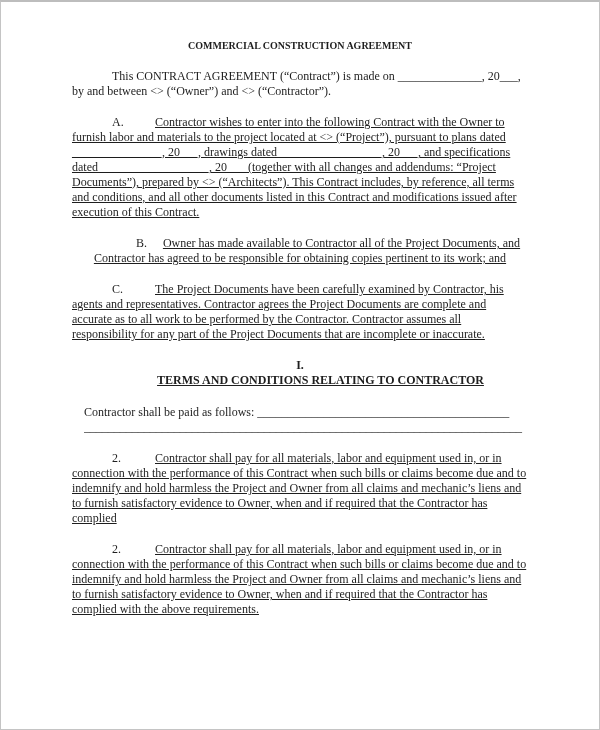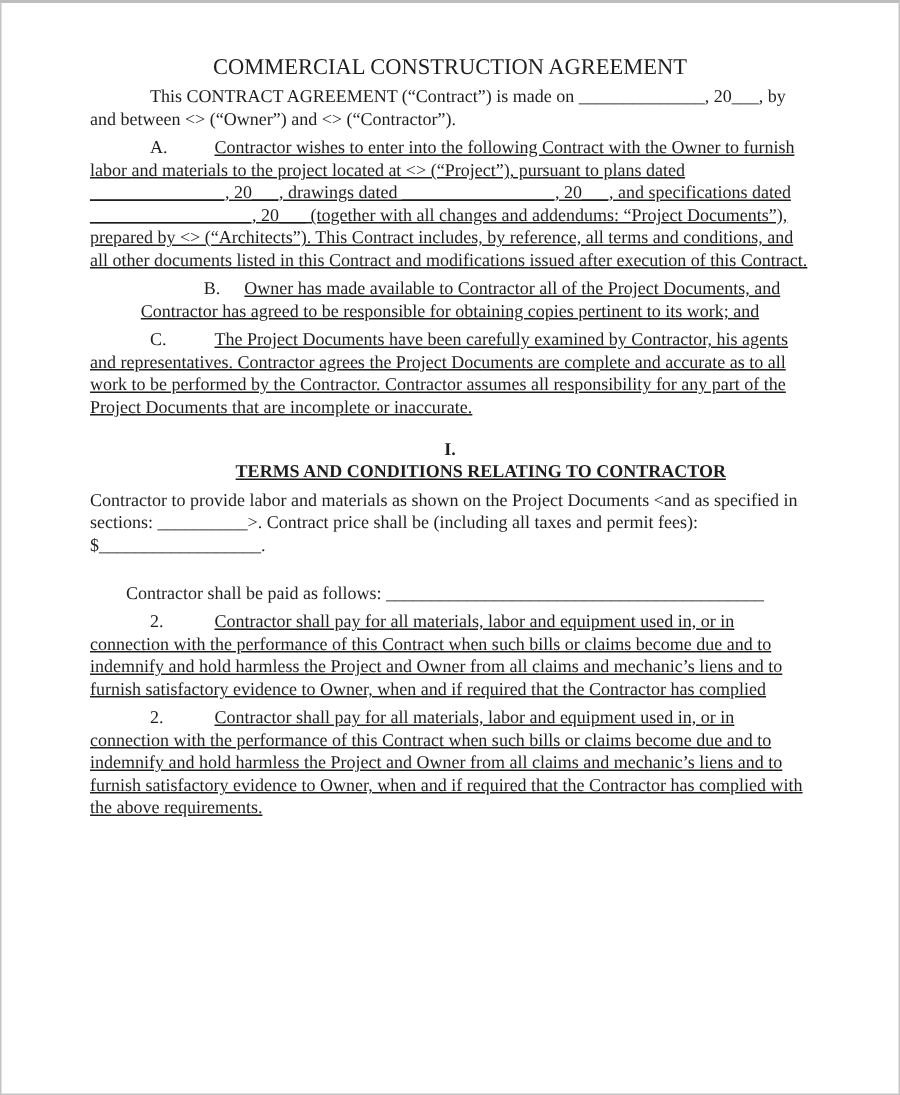--- a/index.html
+++ b/index.html
@@ -11,25 +11,25 @@
     background: #ffffff;
     border: 1px solid #c4c4c4;
     border-top: 2px solid #bdbdbd;
     padding: 36px 55px 0 55px;
     font-family: "Liberation Serif", serif;
     font-size: 12px;
     line-height: 15px;
     color: #1e1e1e;
     overflow: hidden;
   }
-  .page p { margin: 4px; }
+  .page p { margin: 16px; }
   .center { text-align: center; }
   .bold { font-weight: bold; }
   .underline { text-decoration: underline; margin-left: 41px; }
-  .title { margin: 0; text-align: center; font-weight: normal; font-size: 15px; }
+  .title { margin: 0; text-align: center; font-weight: bold; font-size: 10px; }
   .numbered { text-indent: 40px; text-decoration: underline; }
   .indent { text-indent: 40px; }
   .num { display: inline-block; width: 43px; text-indent: 0; }
   .block { margin-left: 28px; }
   .nowrap { white-space: nowrap; overflow: hidden; }
   .mt-intro { margin-top: 36px; }
   .mt-ra { margin-top: 15px; }
   .mt-rb { margin-top: 14px; text-align: center; }
   .mt-rc { margin-top: 15px; }
   .mt-secnum { margin-top: 13px; }
@@ -52,23 +52,23 @@
 
   <p class="numbered mt-rb"><span class="num">B.</span><span>Owner has made available to Contractor all of the Project Documents, and Contractor has agreed to be responsible for obtaining copies pertinent to its work; and</span></p>
 
   <p class="numbered mt-rc"><span class="num">C.</span><span>The Project Documents have been carefully examined by Contractor, his agents and representatives.  Contractor agrees the Project Documents are complete and accurate as to all work to be performed by the Contractor.  Contractor assumes all responsibility for any part of the Project Documents that are incomplete or inaccurate.</span></p>
 
   <div class="center bold mt-secnum"><span>I.</span></div>
 
   <div class="center bold"><span class="underline">TERMS AND CONDITIONS RELATING TO CONTRACTOR</span></div>
 
 
-  <p class="block mt-provide"><span>Contractor to provide labor and materials as shown on the Project Documents &lt;and as specified in sections:  __________&gt;.  Contract price shall be (including all taxes and permit fees):  $__________________.</span></p>
 
   <div class="block mt-paid">
     <div class="nowrap">Contractor shall be paid as follows: __________________________________________</div>
+    <div class="nowrap">_________________________________________________________________________</div>
   </div>
 
   <p class="numbered mt-c2a"><span class="num">2.</span><span>Contractor shall pay for all materials, labor and equipment used in, or in connection with the performance of this Contract when such bills or claims become due and to indemnify and hold harmless the Project and Owner from all claims and mechanic’s liens and to furnish satisfactory evidence to Owner, when and if required that the Contractor has complied</span></p>
 
   <p class="numbered mt-c2b"><span class="num">2.</span><span>Contractor shall pay for all materials, labor and equipment used in, or in connection with the performance of this Contract when such bills or claims become due and to indemnify and hold harmless the Project and Owner from all claims and mechanic’s liens and to furnish satisfactory evidence to Owner, when and if required that the Contractor has complied with the above requirements.</span></p>
 
 </div>
 
 </body></html>

